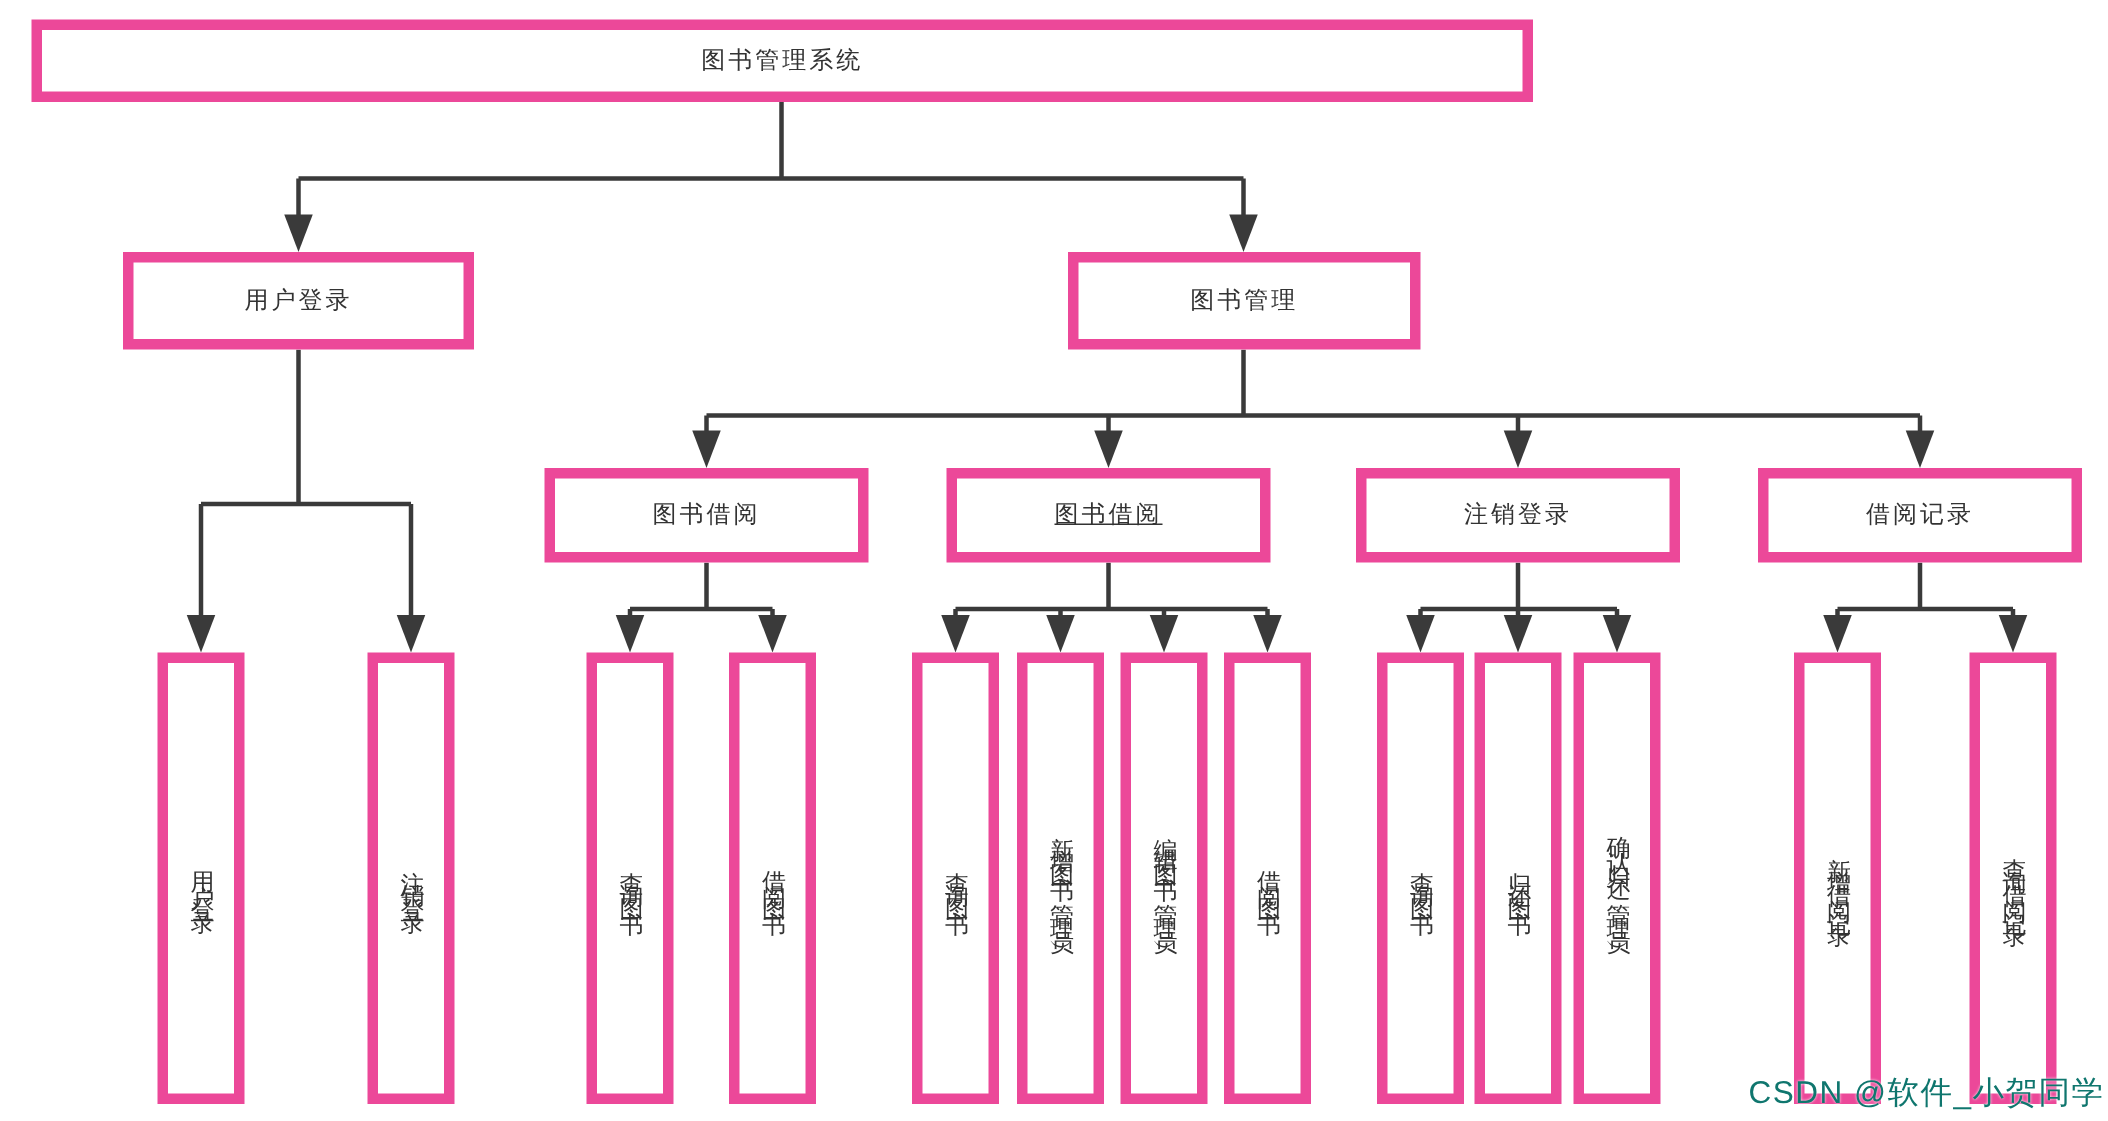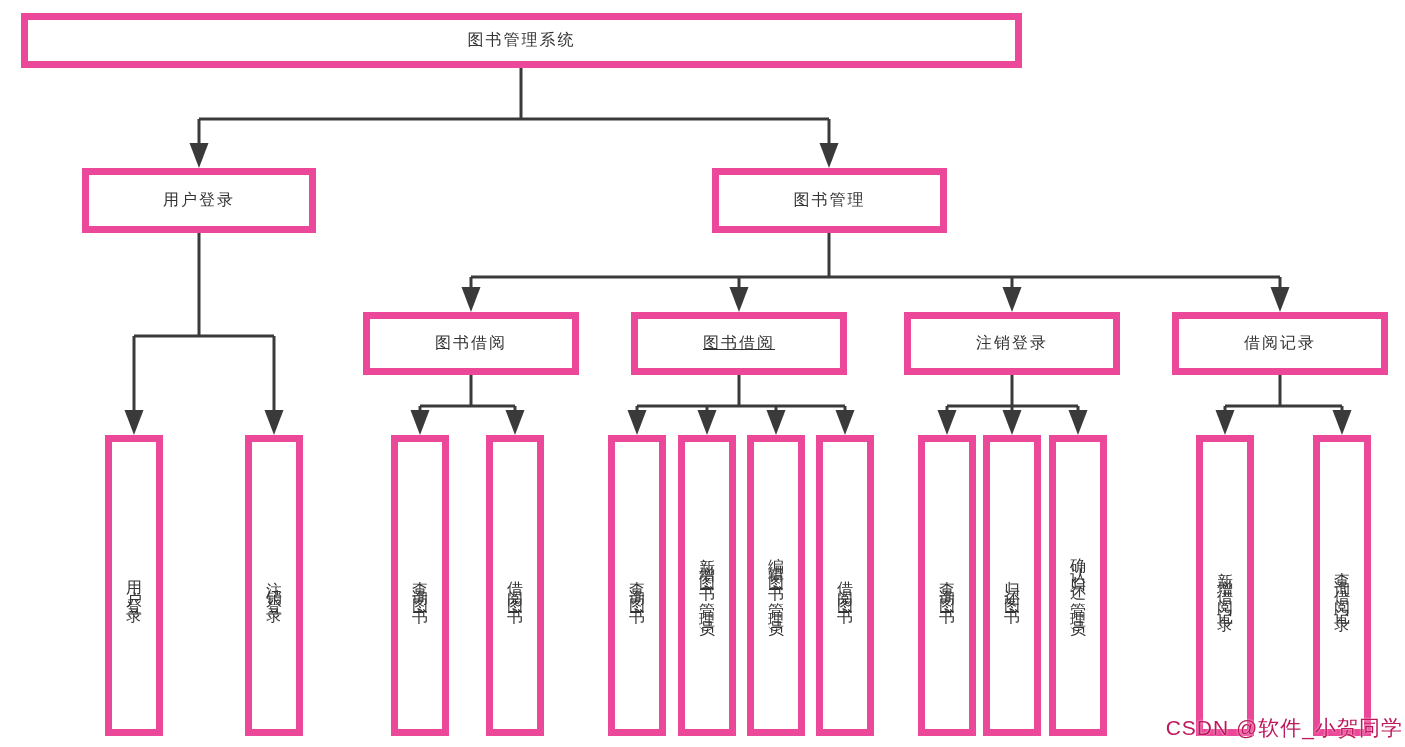--- a/index.html
+++ b/index.html
@@ -51,21 +51,21 @@
     letter-spacing: 9px;
     white-space: normal;
     line-height: 1;
   }
   .watermark {
     position: absolute;
     top: 714px;
     right: 2px;
     font-size: 21px;
     letter-spacing: 1px;
-    color: #be185d;
+    color: #0f766e;
     text-shadow: 0 0 2px #ffffff;
   }
 </style>
 </head>
 <body>
 
 <div class="stage">
 
   <svg class="wires" viewBox="0 0 1405 747" xmlns="http://www.w3.org/2000/svg">
 

